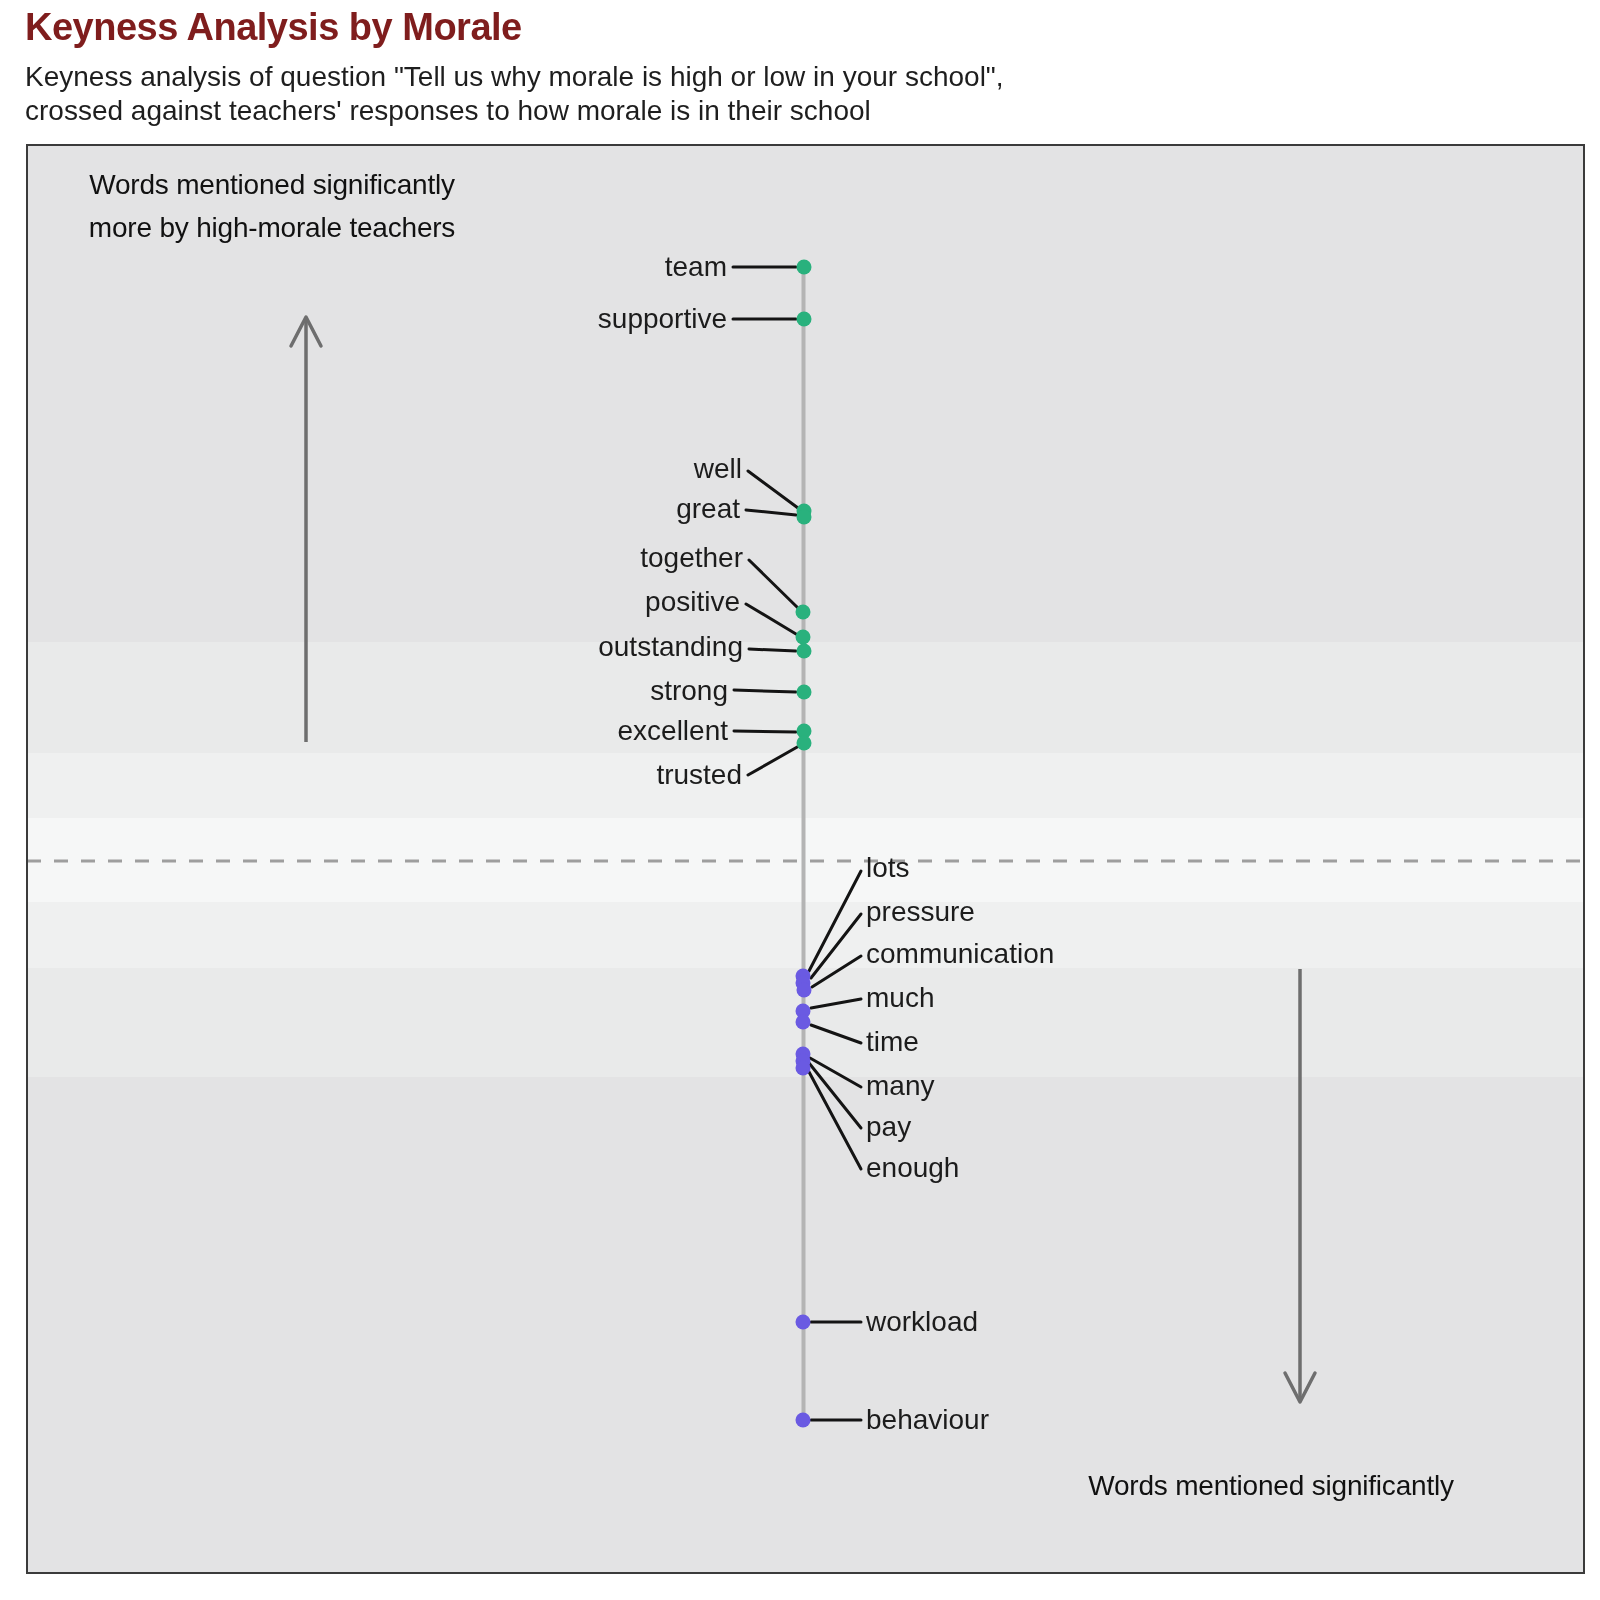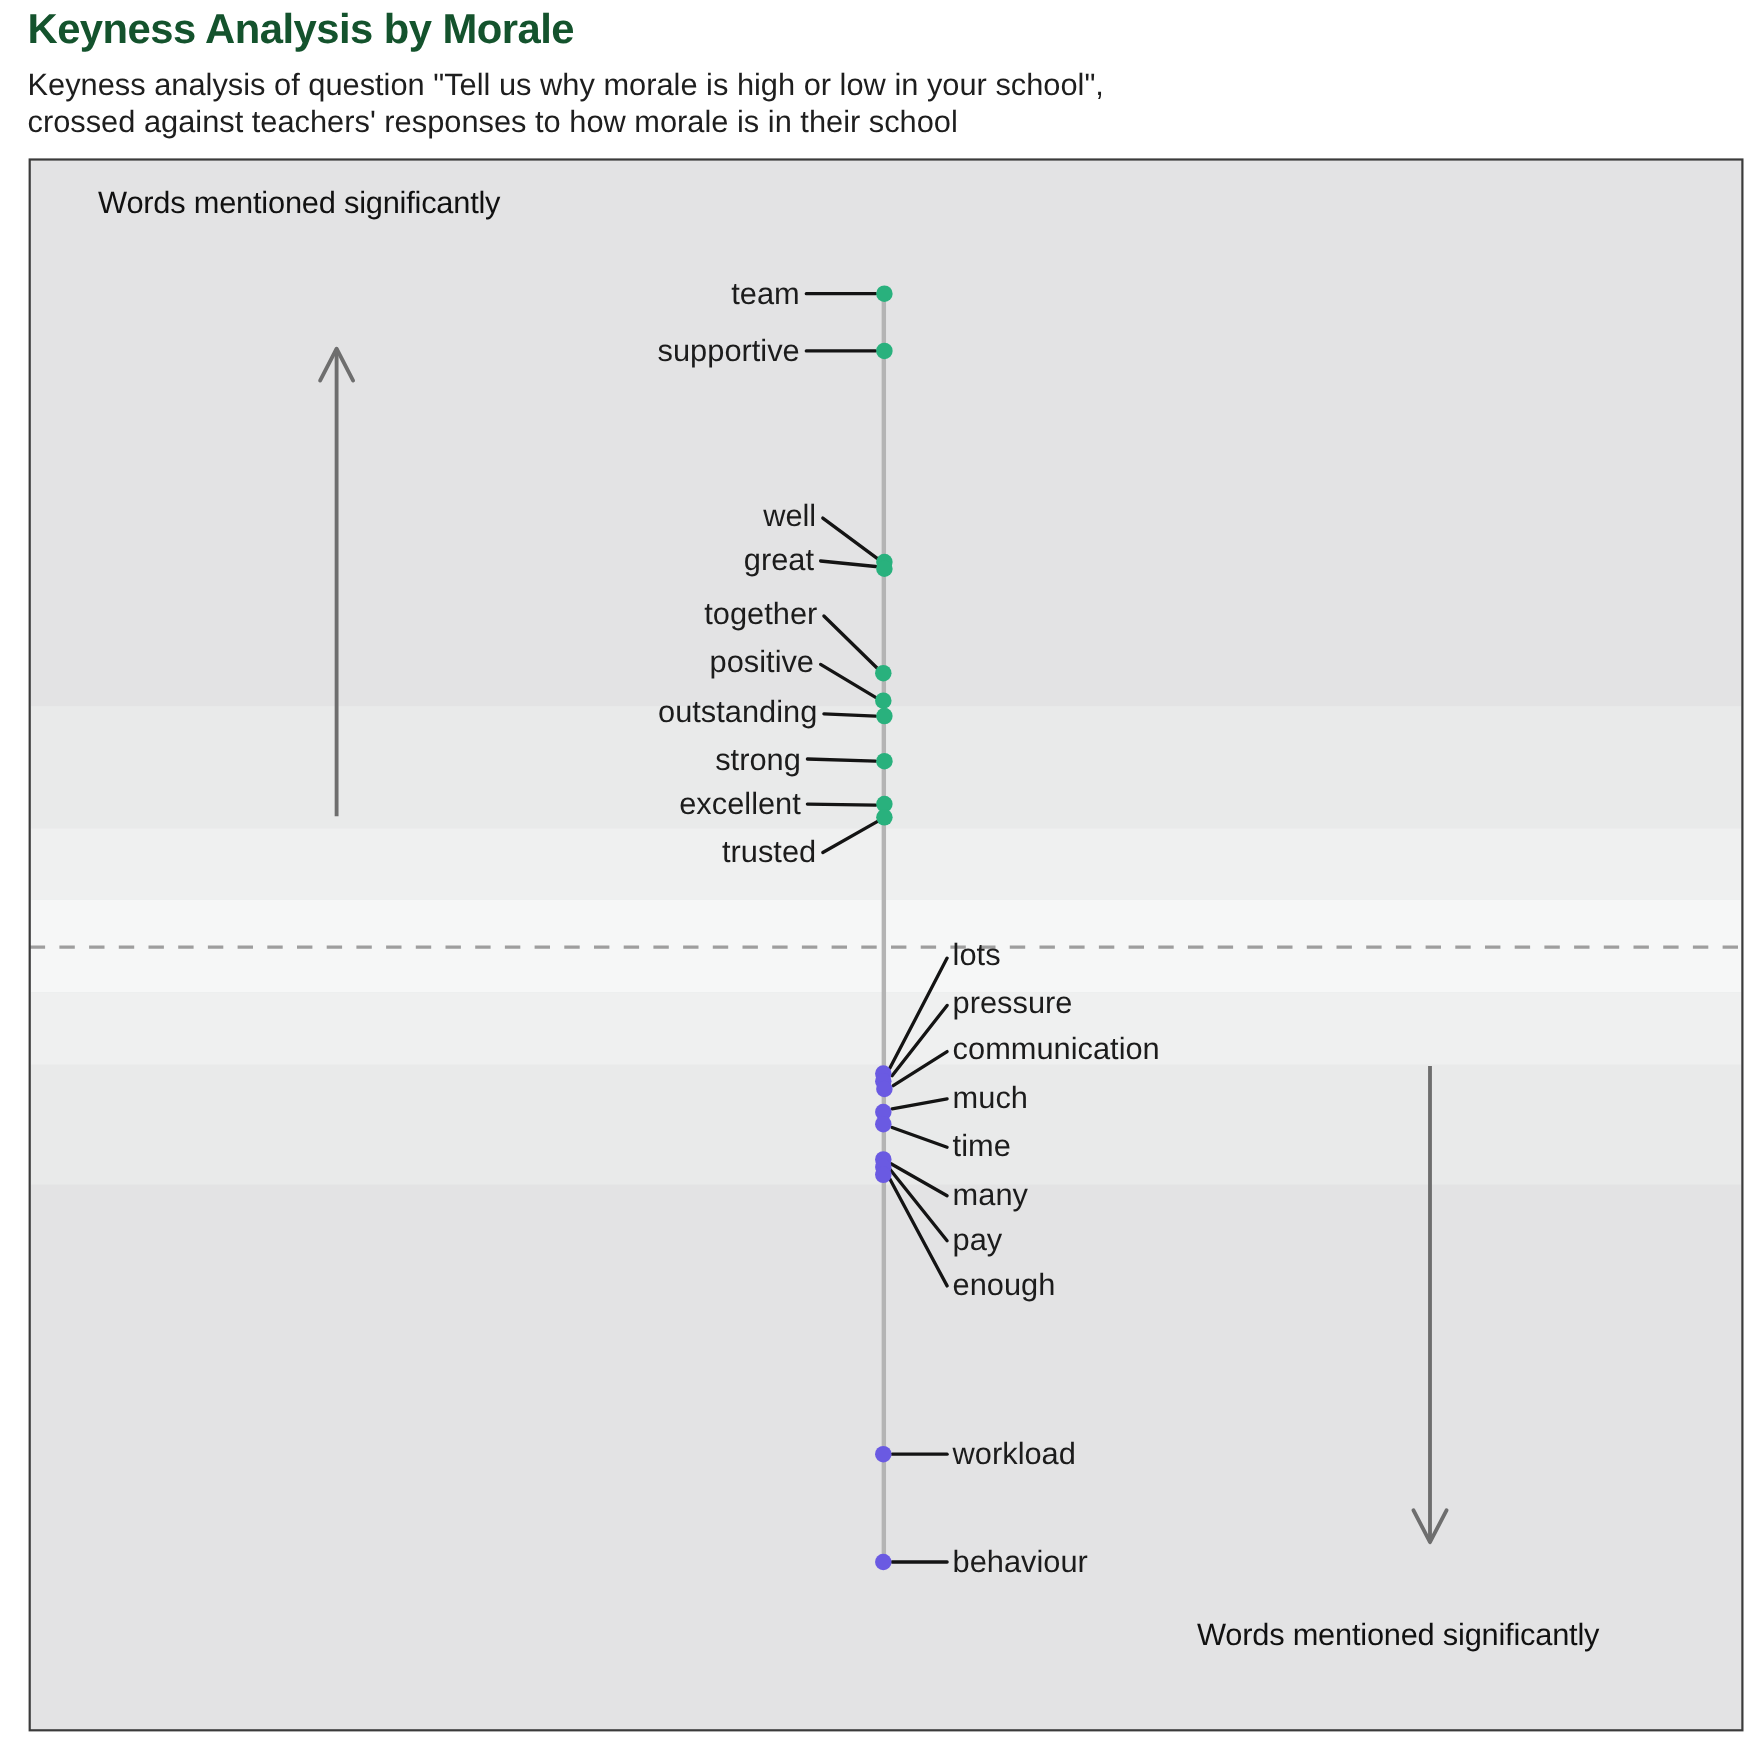--- a/index.html
+++ b/index.html
@@ -3,21 +3,21 @@
 <meta charset="utf-8">
 <style>
   html, body { margin: 0; padding: 0; background: #ffffff; }
   body {
     width: 1600px; height: 1600px; position: relative; overflow: hidden;
     font-family: "Liberation Sans", "DejaVu Sans", sans-serif;
     -webkit-font-smoothing: antialiased;
   }
   .title {
     position: absolute; left: 25px; top: 6px;
-    font-size: 38px; font-weight: bold; color: #14532d; letter-spacing: -0.5px;
+    font-size: 38px; font-weight: bold; color: #7f1d1d; letter-spacing: -0.5px;
   }
   .subtitle {
     position: absolute; left: 25px; top: 60px;
     font-size: 28px; line-height: 34px; color: #1e1e1e;
   }
   .chart-svg { position: absolute; left: 0; top: 0; }
   .anno {
     position: absolute; text-align: center;
     font-size: 28px; font-weight: normal; line-height: 43px;
     color: #111111; letter-spacing: -0.2px; white-space: nowrap;
@@ -110,17 +110,18 @@
     <text x="866" y="1095" text-anchor="start" class="word-label">many</text>
     <text x="866" y="1136" text-anchor="start" class="word-label">pay</text>
     <text x="866" y="1177" text-anchor="start" class="word-label">enough</text>
     <text x="866" y="1331" text-anchor="start" class="word-label">workload</text>
     <text x="866" y="1429" text-anchor="start" class="word-label">behaviour</text>
     <rect x="27" y="145" width="1557" height="1428" fill="none" stroke="#3b3b3b" stroke-width="2"></rect>
   </svg>
 
 <div class="anno anno-high">
   <div>Words mentioned significantly</div>
+  <div>more by high-morale teachers</div>
 </div>
 
 <div class="anno anno-low">
   <div>Words mentioned significantly</div>
 </div>
 
 </body></html>

